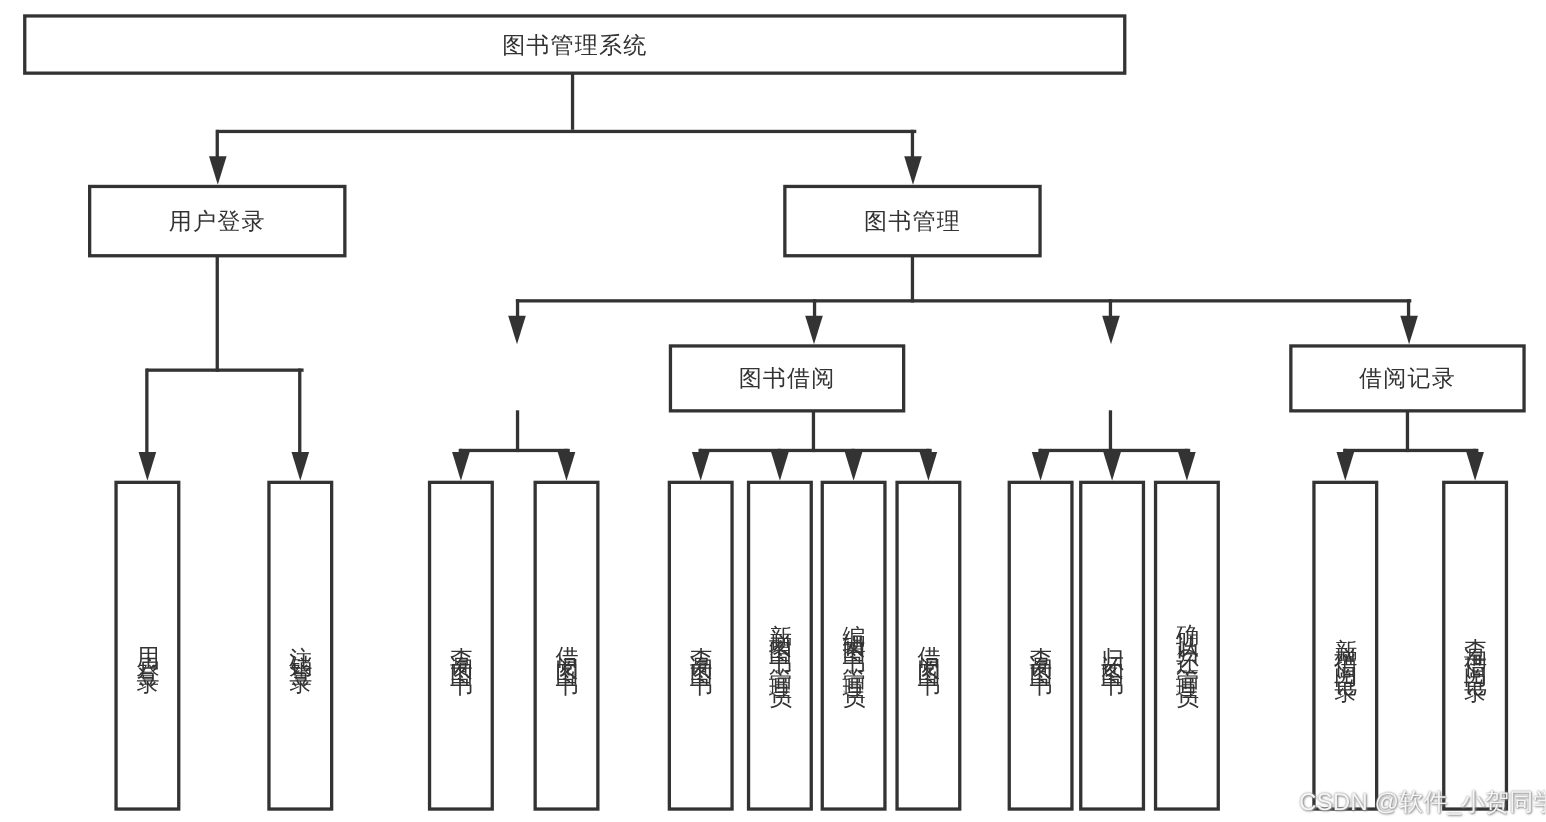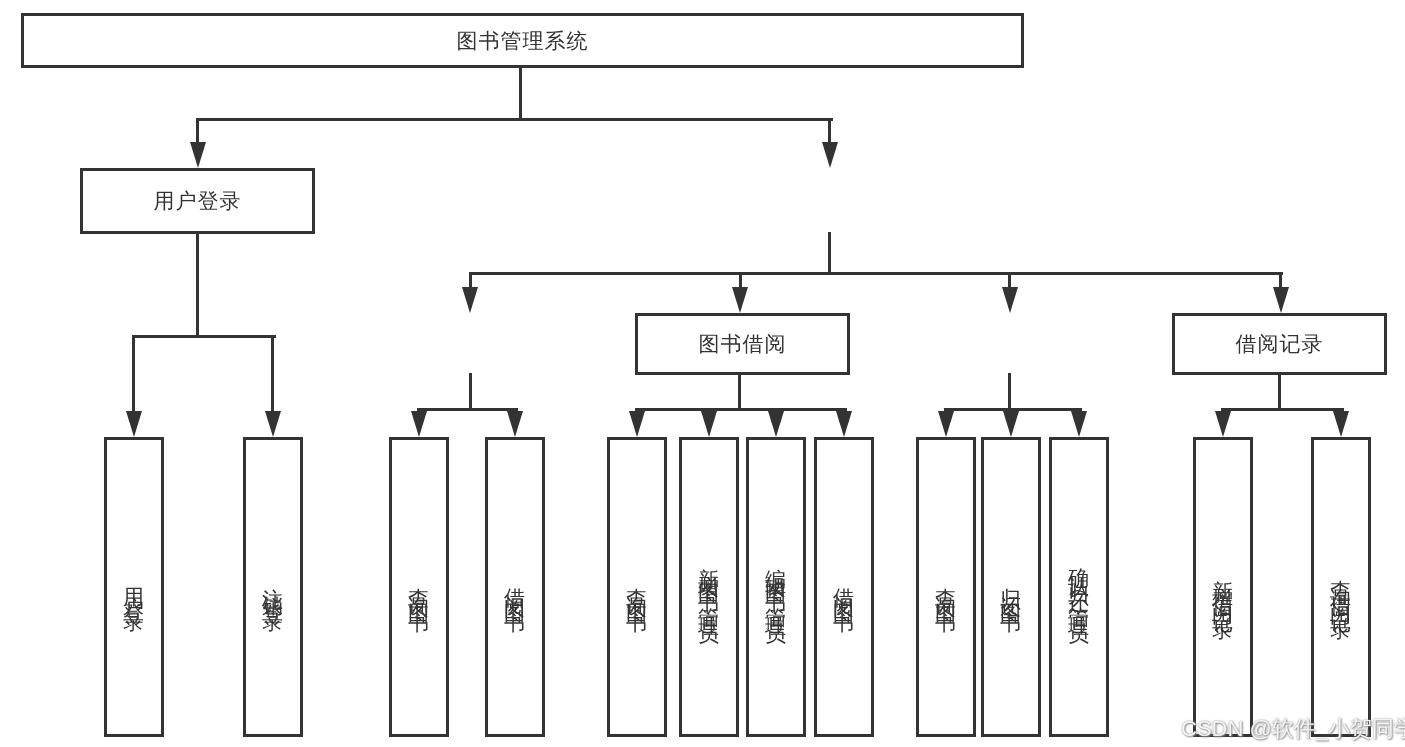--- a/index.html
+++ b/index.html
@@ -68,40 +68,41 @@
   <div class="box" style="left:21px; top:13px; width:1003px; height:55px;">图书管理系统</div>
 
   <div class="vline" style="left:519px; top:66px; height:52px;"></div>
   <div class="hline" style="left:197px; top:118px; width:636px;"></div>
   <div class="vline" style="left:196px; top:118px; height:28px;"></div>
   <div class="vline" style="left:828px; top:118px; height:28px;"></div>
   <div class="arrow" style="left:190px; top:142px;"></div>
   <div class="arrow" style="left:822px; top:142px;"></div>
 
   <div class="box" style="left:80px; top:168px; width:235px; height:66px;">用户登录</div>
+  <div class="box" style="left:712px; top:168px; width:235px; height:66px;">图书管理</div>
 
   <div class="vline" style="left:196px; top:232px; height:106px;"></div>
   <div class="hline" style="left:133px; top:335px; width:143px;"></div>
   <div class="vline" style="left:132px; top:335px; height:78px;"></div>
   <div class="vline" style="left:271px; top:335px; height:78px;"></div>
   <div class="arrow" style="left:126px; top:411px;"></div>
   <div class="arrow" style="left:265px; top:411px;"></div>
 
   <div class="vline" style="left:828px; top:232px; height:43px;"></div>
   <div class="hline" style="left:469px; top:272px; width:814px;"></div>
   <div class="vline" style="left:469px; top:272px; height:18px;"></div>
   <div class="vline" style="left:739px; top:272px; height:18px;"></div>
   <div class="vline" style="left:1008px; top:272px; height:18px;"></div>
   <div class="vline" style="left:1279px; top:272px; height:18px;"></div>
   <div class="arrow" style="left:462px; top:287px;"></div>
   <div class="arrow" style="left:732px; top:287px;"></div>
   <div class="arrow" style="left:1002px; top:287px;"></div>
   <div class="arrow" style="left:1273px; top:287px;"></div>
 
-  <div class="box" style="left:635px; top:313px; width:215px; height:62px;">图书借阅</div>
+  <div class="box" style="left:608px; top:313px; width:215px; height:62px;">图书借阅</div>
   <div class="box" style="left:1172px; top:313px; width:215px; height:62px;">借阅记录</div>
 
   <div class="vline" style="left:469px; top:373px; height:38px;"></div>
   <div class="hline" style="left:418px; top:408px; width:100px;"></div>
   <div class="vline" style="left:417px; top:408px; height:8px;"></div>
   <div class="vline" style="left:513px; top:408px; height:8px;"></div>
   <div class="arrow" style="left:411px; top:411px;"></div>
   <div class="arrow" style="left:507px; top:411px;"></div>
 
   <div class="vline" style="left:738px; top:373px; height:38px;"></div>

